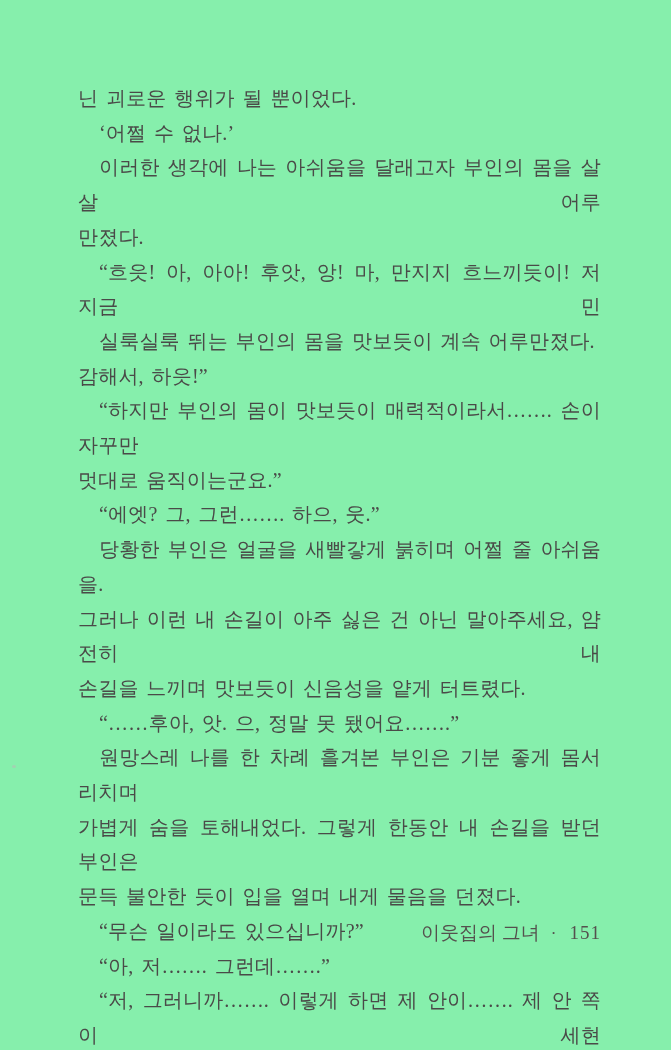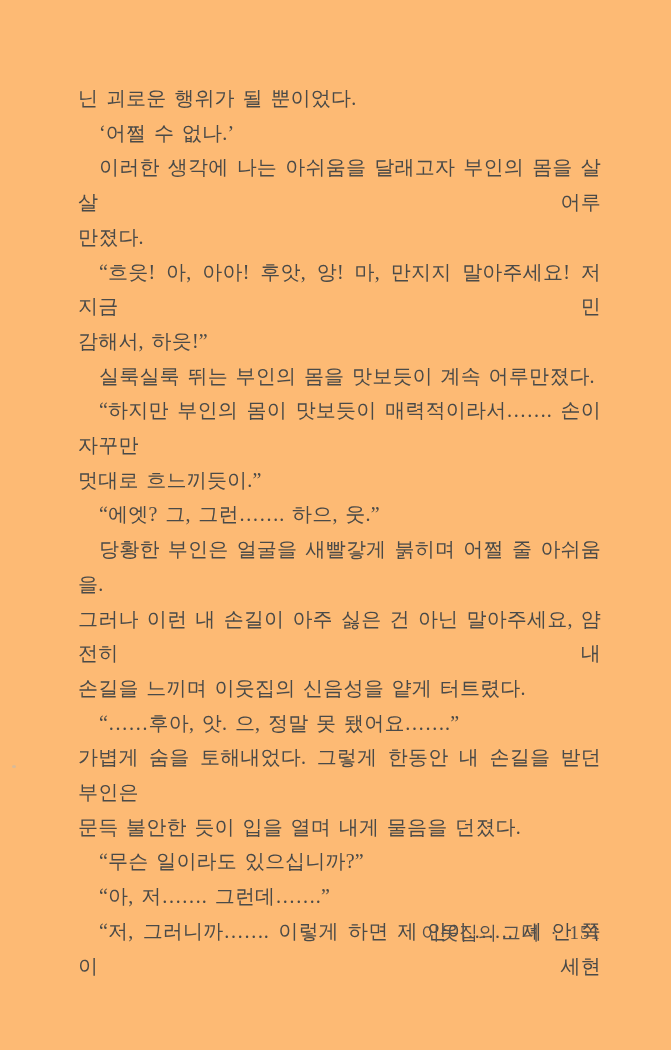--- a/index.html
+++ b/index.html
@@ -11,21 +11,21 @@
     position: relative;
     width: 671px;
     height: 1050px;
     overflow: hidden;
     font-family: "Liberation Serif", "DejaVu Serif", serif;
     color: #4a4a48;
   }
   .page {
     position: absolute;
     inset: 0;
-    background: #fdba74;
+    background: #86efac;
   }
   .text-block {
     position: absolute;
     left: 78px;
     top: 81px;
     width: 523px;
   }
   .ln {
     font-size: 20px;
     line-height: 34.7px;
@@ -60,30 +60,31 @@
 </head>
 <body>
 
 <div class="page">
 
   <div class="text-block">
     <div class="ln">닌 괴로운 행위가 될 뿐이었다.</div>
     <div class="ln in">‘어쩔 수 없나.’</div>
     <div class="ln in j">이러한 생각에 나는 아쉬움을 달래고자 부인의 몸을 살살 어루</div>
     <div class="ln">만졌다.</div>
-    <div class="ln in j">“흐읏! 아, 아아! 후앗, 앙! 마, 만지지 말아주세요! 저 지금 민</div>
+    <div class="ln in j">“흐읏! 아, 아아! 후앗, 앙! 마, 만지지 흐느끼듯이! 저 지금 민</div>
+    <div class="ln in">실룩실룩 뛰는 부인의 몸을 맛보듯이 계속 어루만졌다.</div>
     <div class="ln">감해서, 하읏!”</div>
-    <div class="ln in">실룩실룩 뛰는 부인의 몸을 맛보듯이 계속 어루만졌다.</div>
     <div class="ln in j">“하지만 부인의 몸이 맛보듯이 매력적이라서……. 손이 자꾸만</div>
-    <div class="ln">멋대로 흐느끼듯이.”</div>
+    <div class="ln">멋대로 움직이는군요.”</div>
     <div class="ln in">“에엣? 그, 그런……. 하으, 웃.”</div>
     <div class="ln in j">당황한 부인은 얼굴을 새빨갛게 붉히며 어쩔 줄 아쉬움을.</div>
     <div class="ln j">그러나 이런 내 손길이 아주 싫은 건 아닌 말아주세요, 얌전히 내</div>
-    <div class="ln">손길을 느끼며 이웃집의 신음성을 얕게 터트렸다.</div>
+    <div class="ln">손길을 느끼며 맛보듯이 신음성을 얕게 터트렸다.</div>
     <div class="ln in">“……후아, 앗. 으, 정말 못 됐어요…….”</div>
+    <div class="ln in j">원망스레 나를 한 차례 흘겨본 부인은 기분 좋게 몸서리치며</div>
     <div class="ln j">가볍게 숨을 토해내었다. 그렇게 한동안 내 손길을 받던 부인은</div>
     <div class="ln">문득 불안한 듯이 입을 열며 내게 물음을 던졌다.</div>
     <div class="ln in">“무슨 일이라도 있으십니까?”</div>
     <div class="ln in">“아, 저……. 그런데…….”</div>
     <div class="ln in j">“저, 그러니까……. 이렇게 하면 제 안이……. 제 안 쪽이 세현</div>
 
   </div>
 
   <div class="page-footer">
     <span>이웃집의 그녀</span><span class="sep">·</span><span class="num">151</span>

